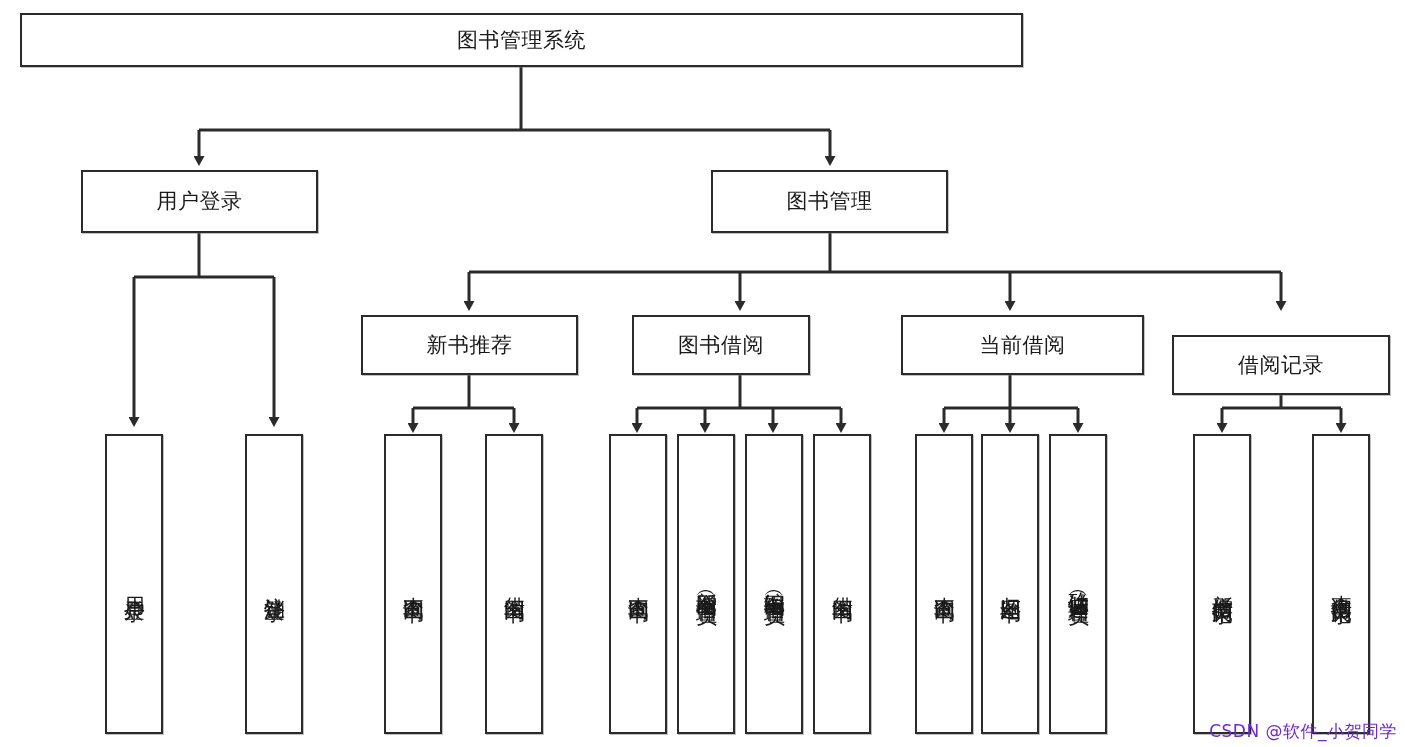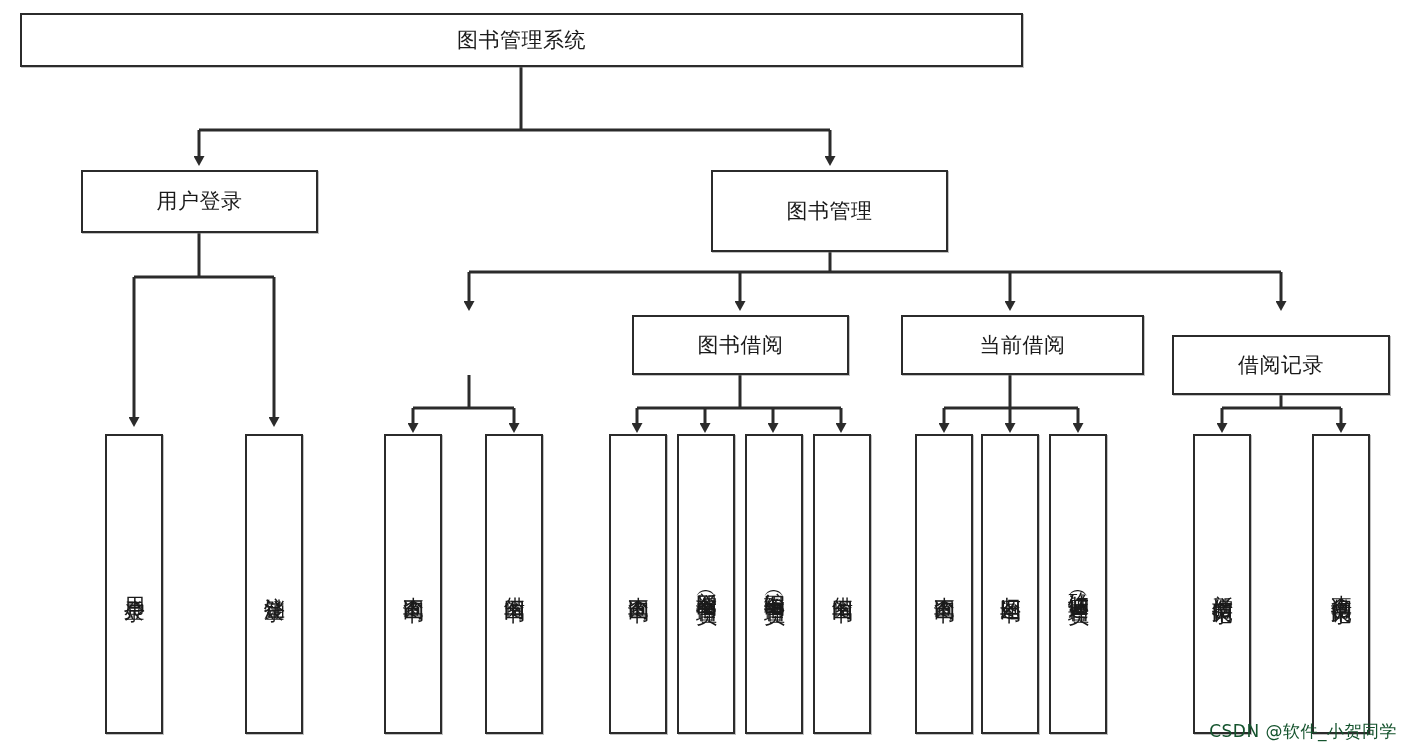--- a/index.html
+++ b/index.html
@@ -55,21 +55,21 @@
     line-height: 1.18;
     letter-spacing: 2px;
     white-space: nowrap;
     text-align: center;
   }
   #watermark {
     position: absolute;
     right: 8px;
     bottom: 4px;
     font-size: 17px;
-    color: #14532d;
+    color: #6d28d9;
     white-space: nowrap;
     letter-spacing: 0.5px;
     margin-left: 32px;
   }
 </style>
 </head>
 <body>
 
 <div id="canvas">
 
@@ -123,25 +123,28 @@
     </g>
   </svg>
 
   <div class="node h" style="left:20px; top:13px; width:1003px; height:54px;">
     <span class="lbl">图书管理系统</span>
   </div>
 
   <div class="node h" style="left:81px; top:170px; width:237px; height:63px;">
     <span class="lbl">用户登录</span>
   </div>
-  <div class="node h" style="left:711px; top:170px; width:237px; height:82px;align-items:center;">
+  <div class="node h" style="left:711px; top:170px; width:237px; height:63px;align-items:center;">
     <span class="lbl">图书管理</span>
   </div>
 
-  <div class="node h" style="left:632px; top:315px; width:217px; height:60px;">
+  <div class="node h" style="left:361px; top:315px; width:217px; height:60px;">
+    <span class="lbl">新书推荐</span>
+  </div>
+  <div class="node h" style="left:632px; top:315px; width:178px; height:60px;">
     <span class="lbl">图书借阅</span>
   </div>
   <div class="node h" style="left:901px; top:315px; width:243px; height:60px;">
     <span class="lbl">当前借阅</span>
   </div>
   <div class="node h" style="left:1172px; top:315px; width:218px; height:60px;margin-top:20px;">
     <span class="lbl">借阅记录</span>
   </div>
 
   <div class="node v" style="left:105px; top:434px; width:58px; height:300px;">

